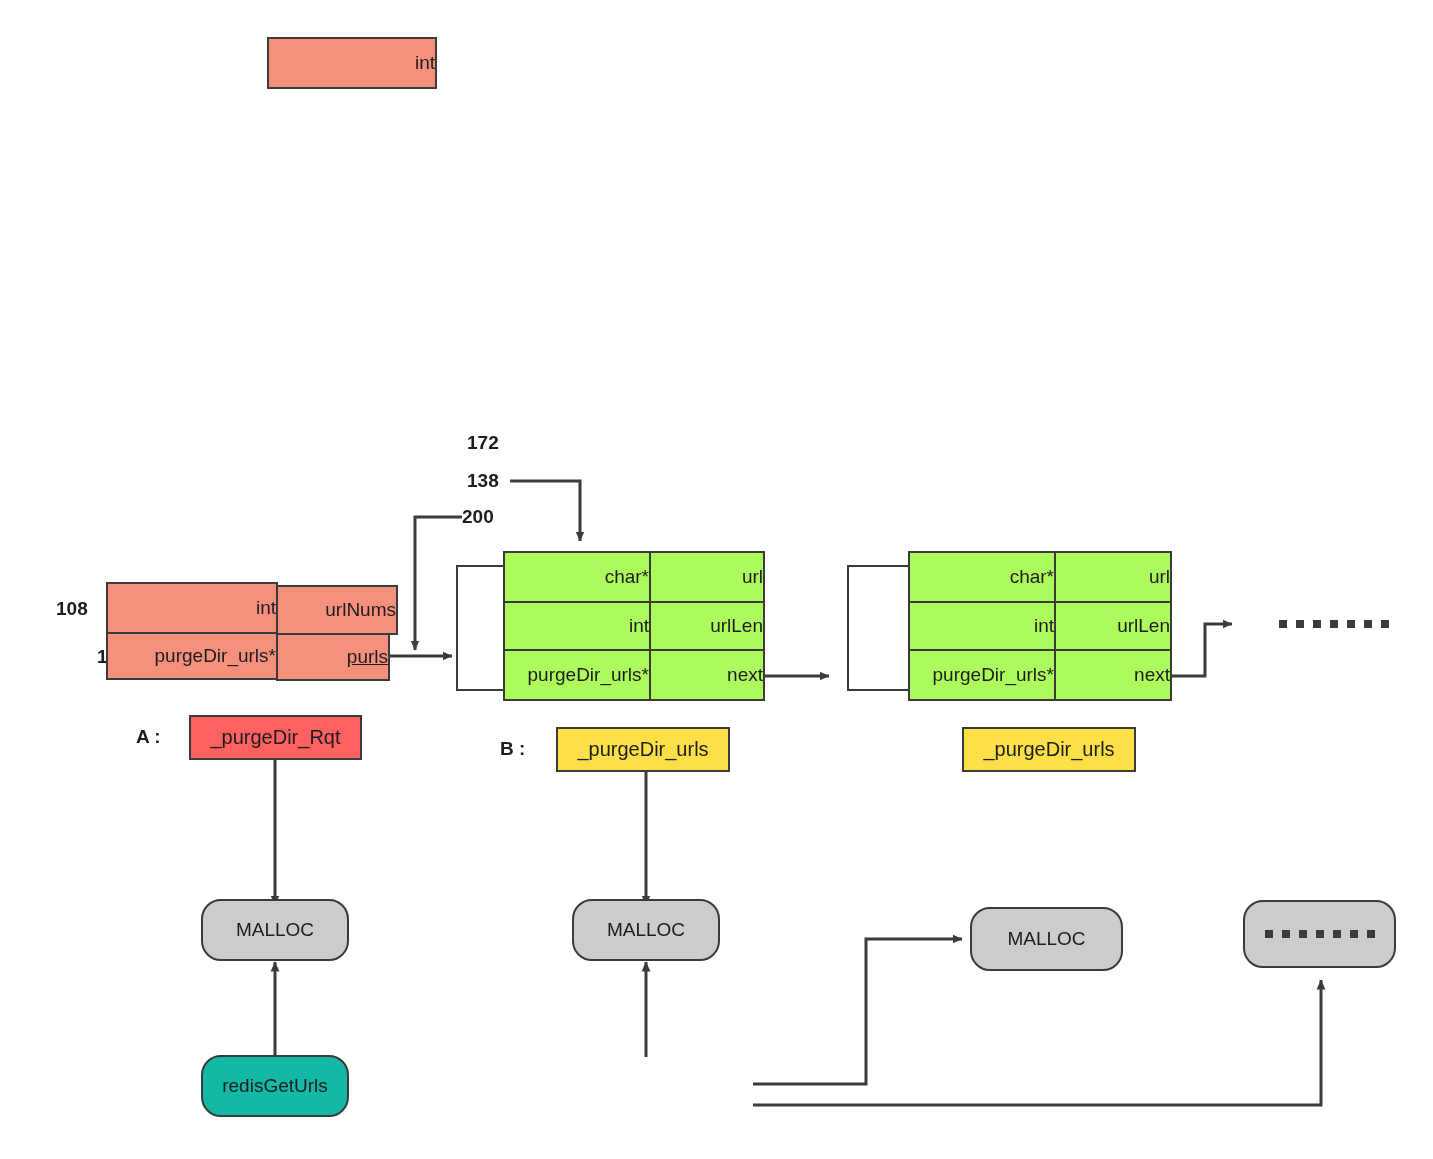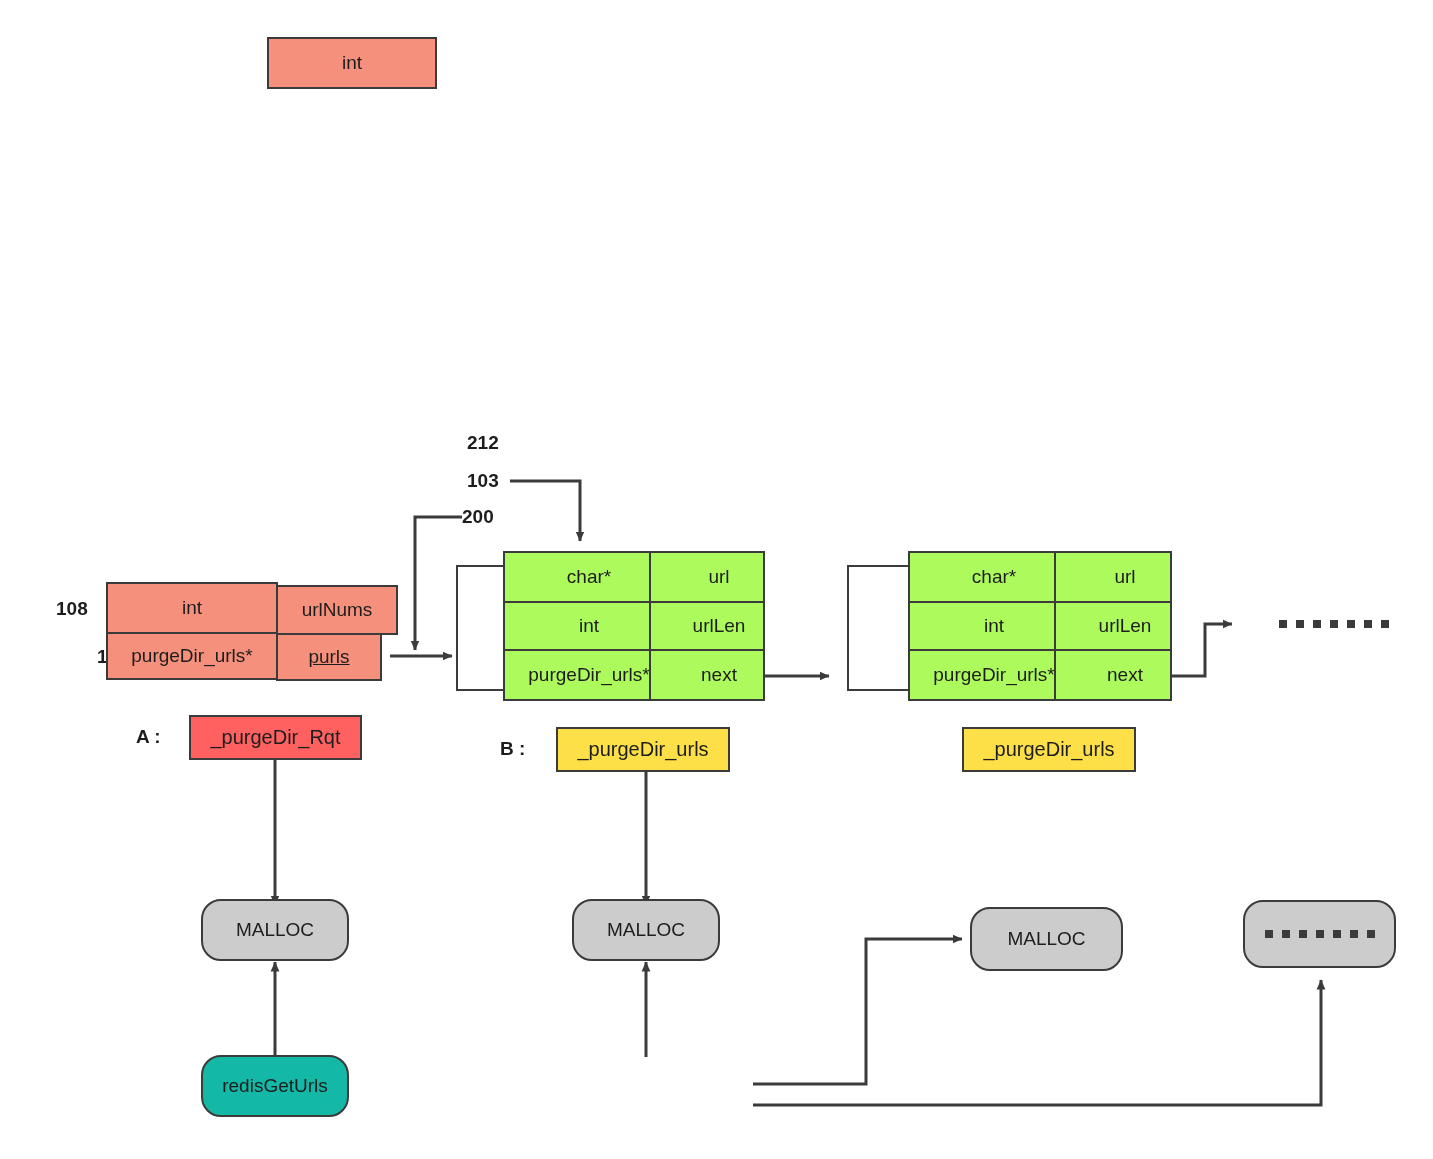--- a/index.html
+++ b/index.html
@@ -23,21 +23,21 @@
     height: 1159px;
     pointer-events: none;
   }
   
   .cell {
     position: absolute;
     box-sizing: border-box;
     border: 2.5px solid #3b3b3b;
     display: flex;
     align-items: center;
-    justify-content: center;
+    justify-content: flex-end;
     font-size: 19px;
     color: #1d1d1d;
     white-space: nowrap;
   }
   .cell.salmon { background: #f4907b; }
   .cell.green  { background: #adfa5c; padding-left: 24px; }
 
   .tagbox {
     position: absolute;
     box-sizing: border-box;
@@ -142,27 +142,27 @@
   <div class="cell salmon" style="left:267px; top:37px; width:170px; height:52px;">
     <span>int</span>
   </div>
 
   <div class="addr" style="left:56px; top:598px;">108</div>
   <div class="addr" style="left:56px; top:646px;margin-left:41px;">100</div>
 
   <div class="cell salmon" style="left:106px; top:582px; width:172px; height:52px;">int</div>
   <div class="cell salmon" style="left:276px; top:585px; width:122px; height:50px;">urlNums</div>
   <div class="cell salmon" style="left:106px; top:632px; width:172px; height:48px;">purgeDir_urls*</div>
-  <div class="cell salmon" style="left:276px; top:633px; width:106px; height:48px;text-decoration:underline;">purls</div>
+  <div class="cell salmon" style="left:276px; top:633px; width:114px; height:48px;text-decoration:underline;">purls</div>
 
   <div class="varlabel" style="left:136px; top:726px;">A :</div>
   <div class="tagbox red" style="left:189px; top:715px; width:173px; height:45px;">_purgeDir_Rqt</div>
 
-  <div class="addr" style="left:467px; top:432px;">212</div>
-  <div class="addr" style="left:467px; top:470px;">103</div>
+  <div class="addr" style="left:467px; top:432px;">172</div>
+  <div class="addr" style="left:467px; top:470px;">138</div>
   <div class="addr" style="left:462px; top:506px;">200</div>
 
   <div class="whitebox" style="left:456px; top:565px; width:50px; height:126px;"></div>
 
   <div class="cell green" style="left:503px; top:551px; width:148px; height:52px;">char*</div>
   <div class="cell green" style="left:649px; top:551px; width:116px; height:52px;">url</div>
   <div class="cell green" style="left:503px; top:601px; width:148px; height:50px;">int</div>
   <div class="cell green" style="left:649px; top:601px; width:116px; height:50px;">urlLen</div>
   <div class="cell green" style="left:503px; top:649px; width:148px; height:52px;">purgeDir_urls*</div>
   <div class="cell green" style="left:649px; top:649px; width:116px; height:52px;">next</div>

